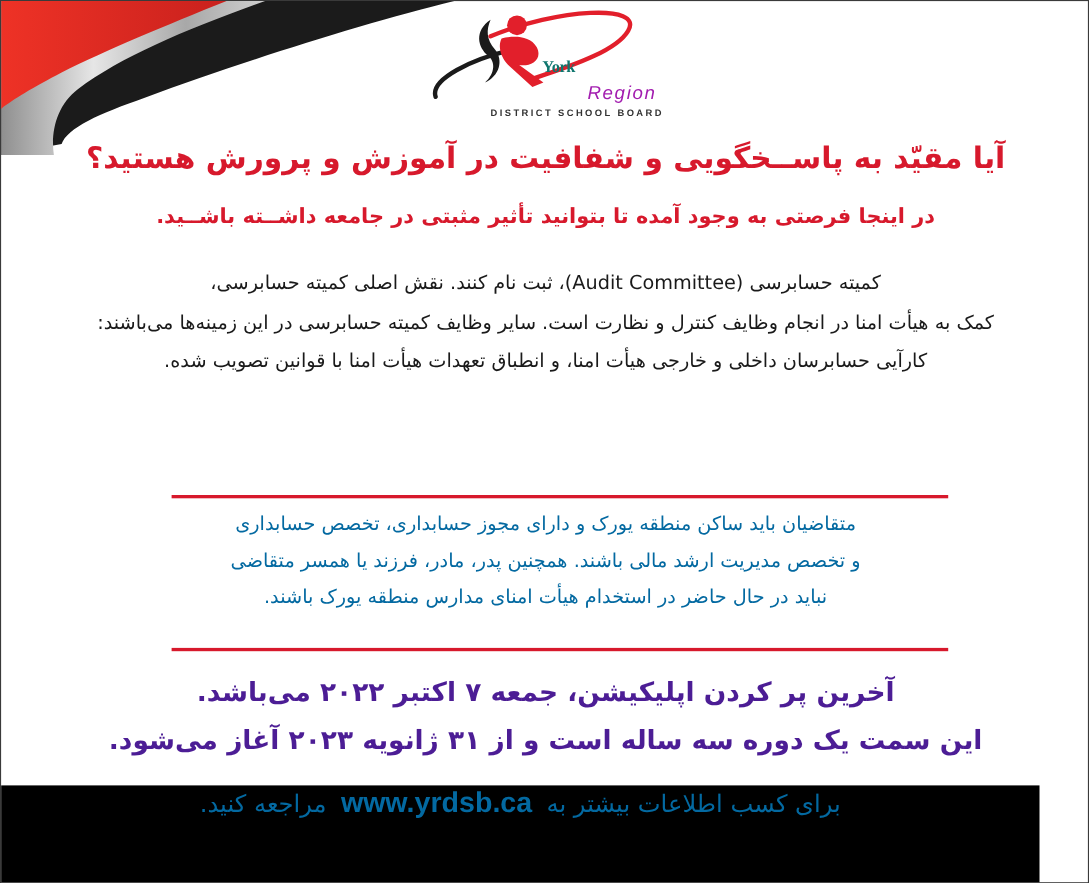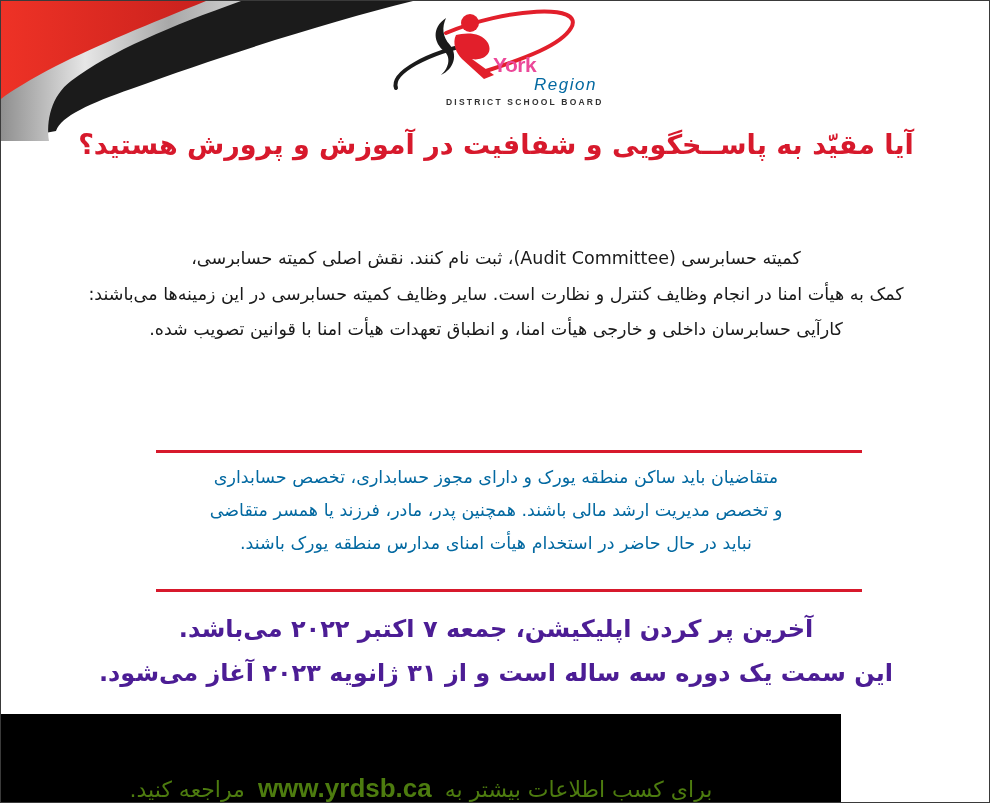--- a/index.html
+++ b/index.html
@@ -7,26 +7,26 @@
     width: 990px; height: 803px; overflow: hidden; background: #ffffff;
     font-family: "DejaVu Sans", sans-serif; position: relative;
   }
   .frame {
     position: absolute; left: 0; top: 0; width: 988px; height: 801px;
     border: 1px solid #3a3a3a; overflow: hidden; background: #fff;
   }
   .banner { position: absolute; left: 0; top: 0; width: 990px; height: 140px; }
   .logo { position: absolute; left: 385px; top: 2px; width: 230px; height: 108px; }
   .logo-york {
-    position: absolute; left: 107px; top: 50px; font-family: Liberation Sans, sans-serif;
-    font-weight: bold; font-size: 21px; color: #ec4899; letter-spacing: -0.5px;
+    position: absolute; left: 107px; top: 50px; font-family: Liberation Serif, serif;
+    font-weight: bold; font-size: 15px; color: #0f766e; letter-spacing: -0.5px;
   }
   .logo-region {
     position: absolute; left: 148px; top: 72px; font-family: "Liberation Sans", sans-serif;
-    font-style: italic; font-size: 17px; color: #0369a1; letter-spacing: 1.5px;
+    font-style: italic; font-size: 17px; color: #a21caf; letter-spacing: 1.5px;
   }
   .logo-dsb {
     position: absolute; left: 60px; top: 94px; font-family: "Liberation Sans", sans-serif;
     font-weight: bold; font-size: 8.5px; color: #333; letter-spacing: 2.2px; white-space: nowrap;
   }
   .rtl { direction: rtl; text-align: center; }
   .headline {
     position: absolute; left: 60px; width: 870px; top: 124px;
     color: #d7192c; font-weight: bold; font-size: 27px; line-height: 40px; white-space: nowrap;
   }
@@ -45,22 +45,22 @@
   .req {
     position: absolute; left: 140px; width: 710px; top: 460px;
     color: #0369a1; font-size: 17.5px; line-height: 33px;
   }
   .req div { white-space: nowrap; }
   .dates {
     position: absolute; left: 60px; width: 870px; top: 606px;
     color: #4c1d95; font-weight: bold; font-size: 24px; line-height: 44px;
   }
   .footer {
-    position: absolute; left: 0; top: 713px; width: 840px; height: 90px; background: #000;
-    color: #4d7c0f; display: flex; align-items: flex-end; justify-content: center;
+    position: absolute; left: 0; top: 713px; width: 944px; height: 90px; background: #000;
+    color: #0369a1; display: flex; align-items: flex-start; justify-content: center;
   }
   .footer-text { direction: rtl; font-size: 22px; white-space: nowrap; }
   .footer-url {
     font-family: "Liberation Sans", sans-serif; font-weight: bold; font-size: 26px;
     direction: ltr; unicode-bidi: isolate; margin: 0 6px;
   }
 </style>
 </head>
 <body>
 
@@ -99,20 +99,21 @@
       <circle cx="84" cy="20" r="9" fill="#e21f2b"></circle>
 
       <path d="M70,32 C78,30 95,28 102,40 C108,52 95,58 86,56 L108,72 L98,76 L76,56 C70,50 66,40 70,32 Z" fill="#e21f2b"></path>
     </svg>
     <span class="logo-york">York</span>
     <span class="logo-region">Region</span>
     <span class="logo-dsb">DISTRICT SCHOOL BOARD</span>
   </div>
 
   <div class="headline rtl">آیا مقیّد به پاســخگویی و شفافیت در آموزش و پرورش هستید؟</div>
+  <div class="subhead rtl">در اینجا فرصتی به وجود آمده تا بتوانید تأثیر مثبتی در جامعه داشــته باشــید.</div>
 
   <div class="body-para rtl">
     <div>کمیته حسابرسی (Audit Committee)، ثبت نام کنند. نقش اصلی کمیته حسابرسی،</div>
     <div>کمک به هیأت امنا در انجام وظایف کنترل و نظارت است. سایر وظایف کمیته حسابرسی در این زمینه‌ها می‌باشند:</div>
     <div>کارآیی حسابرسان داخلی و خارجی هیأت امنا، و انطباق تعهدات هیأت امنا با قوانین تصویب شده.</div>
   </div>
 
   <div class="rule" style="top:449px;"></div>
   <div class="req rtl">
     <div>متقاضیان باید ساکن منطقه یورک و دارای مجوز حسابداری، تخصص حسابداری</div>

